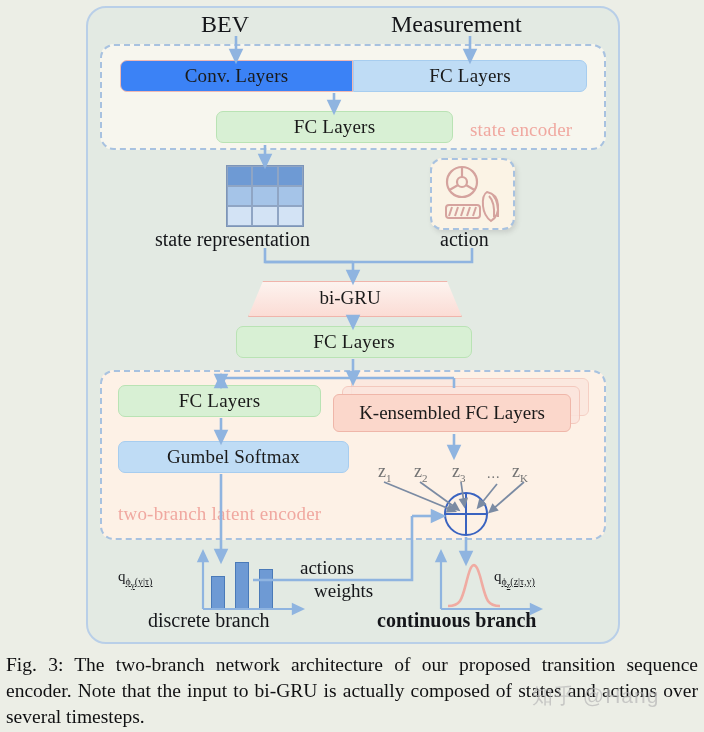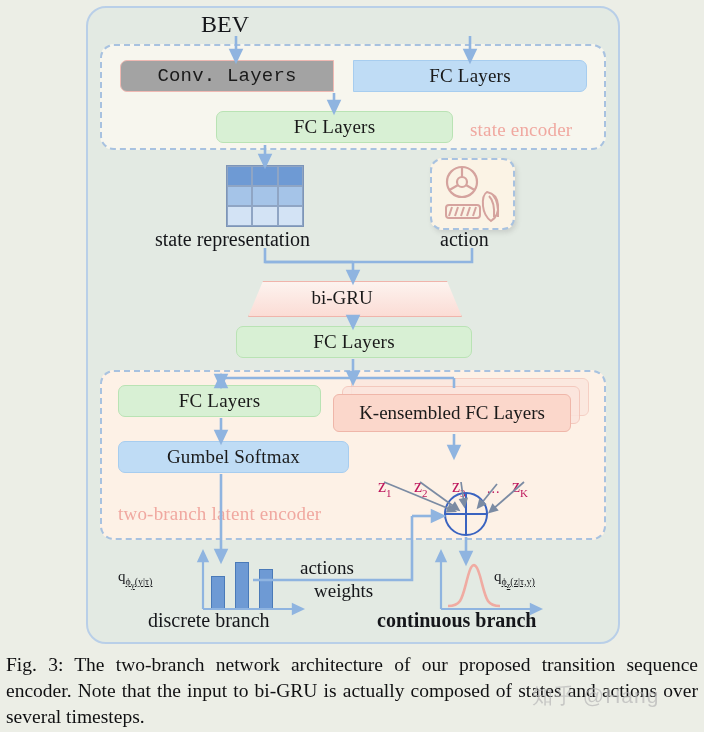--- a/index.html
+++ b/index.html
@@ -41,24 +41,23 @@
   .node{
     position:absolute;
     box-sizing:border-box;
     display:flex;align-items:center;justify-content:center;
     font-size:19px;color:#1a1a1a;
     border-radius:7px;
     letter-spacing:.2px;
     white-space:nowrap;
   }
   .node-conv{
-    left:120px;top:60px;width:214px;height:32px;
-    background:#a3a3a3;border:1.5px solid #f0b9b3;
+    left:120px;top:60px;width:233px;height:32px;
+    background:#3b82f6;border:1.5px solid #f0b9b3;
     border-radius:7px 0 0 7px;
-    font-family:Liberation Mono, monospace;
   }
   .node-fc-meas{
     left:353px;top:60px;width:234px;height:32px;
     background:#bfdcf5;border:1.5px solid #a7cdef;
     border-radius:0 7px 7px 0;
   }
   .node-fc-state{
     left:216px;top:111px;width:237px;height:32px;
     background:#d8f0d4;border:1.5px solid #b9e3b4;
   }
@@ -76,21 +75,21 @@
   }
 
   
   .bi-gru-shape{
     position:absolute;left:248px;top:281px;width:212px;height:34px;
     background:linear-gradient(180deg,#fdf3ef 0%, #fbdcd5 100%);
     border:1.5px solid #f0b4ab;
     clip-path:polygon(7% 0%, 93% 0%, 100% 100%, 0% 100%);
   }
   .bi-gru-label{
-    position:absolute;left:236px;top:281px;width:212px;height:34px;
+    position:absolute;left:244px;top:281px;width:212px;height:34px;
     display:flex;align-items:center;justify-content:center;
     font-size:19px;color:#1a1a1a;text-align:right;
   }
 
   
   .kens-stack{position:absolute;left:333px;top:378px;width:256px;height:62px;}
   .kens-layer{
     position:absolute;box-sizing:border-box;
     background:#fbe5dd;border:1.5px solid #f2c3b8;border-radius:6px;
     width:238px;height:38px;
@@ -147,21 +146,21 @@
     position:absolute;left:444px;top:492px;width:44px;height:44px;
     border:2.5px solid #3a63c0;border-radius:50%;box-sizing:border-box;
   }
   .plus-op:before,.plus-op:after{
     content:"";position:absolute;background:#3a63c0;
   }
   .plus-op:before{left:50%;top:0;width:2.5px;height:100%;margin-left:-1.25px;}
   .plus-op:after{top:50%;left:0;height:2.5px;width:100%;margin-top:-1.25px;}
 
   
-  .z-label{position:absolute;font-size:18px;color:#be185d;font-style:normal;margin-top:15px;}
+  .z-label{position:absolute;font-size:18px;color:#737373;font-style:normal;}
   .z-label sub{font-size:11px;}
   .z1{left:378px;top:461px;}
   .z2{left:414px;top:461px;}
   .z3{left:452px;top:461px;}
   .zdots{left:487px;top:466px;font-size:14px;letter-spacing:1px;}
   .zk{left:512px;top:461px;}
 
   
   .q-label{position:absolute;font-size:15px;color:#15161a;white-space:nowrap;}
   .q-label sub{font-size:10px;text-decoration:underline;}
@@ -195,20 +194,21 @@
 <body>
 
 <div class="fig-wrap">
 
   <div class="outer-panel"></div>
 
   <div class="dashed-region state-encoder-region"></div>
   <div class="dashed-region latent-encoder-region"></div>
 
   <div class="free-label lbl-bev">BEV</div>
+  <div class="free-label lbl-measurement">Measurement</div>
 
   <div class="node node-conv">Conv.  Layers</div>
   <div class="node node-fc-meas">FC Layers</div>
   <div class="node node-fc-state">FC Layers</div>
   <div class="region-caption cap-state-encoder">state encoder</div>
 
   <div class="state-grid">
     <div class="sg-r0"></div>
       <div class="sg-r0"></div>
       <div class="sg-r0"></div>

